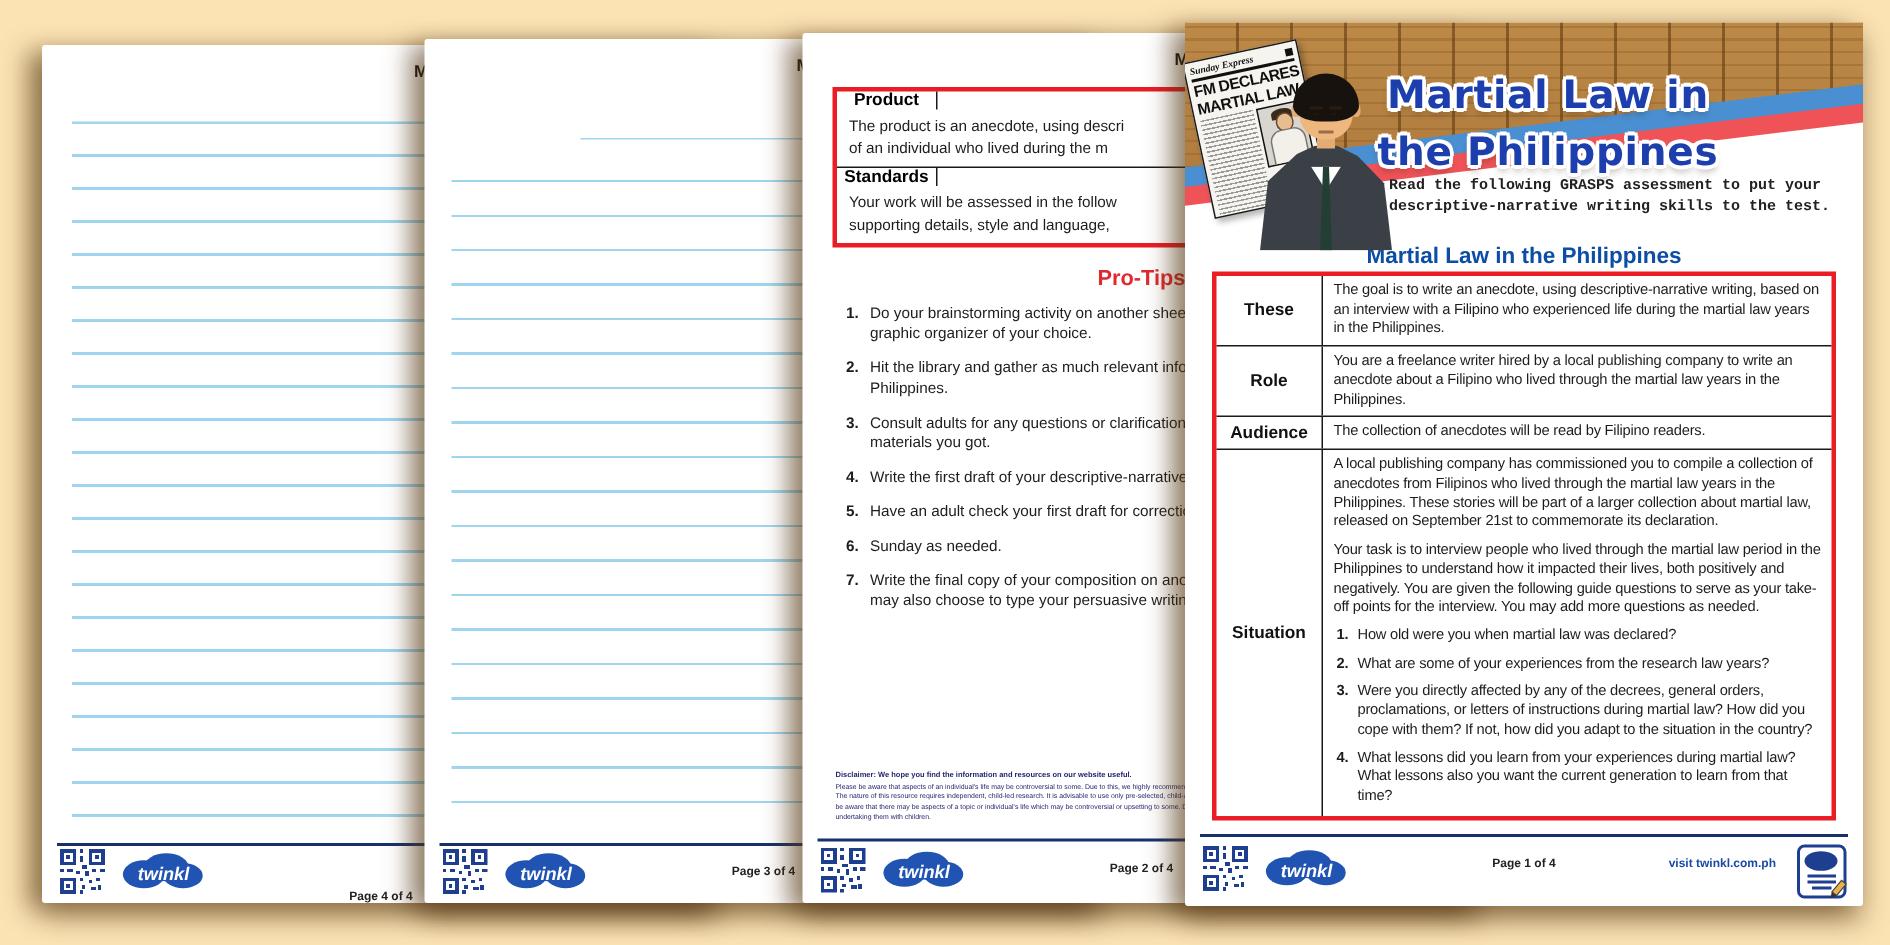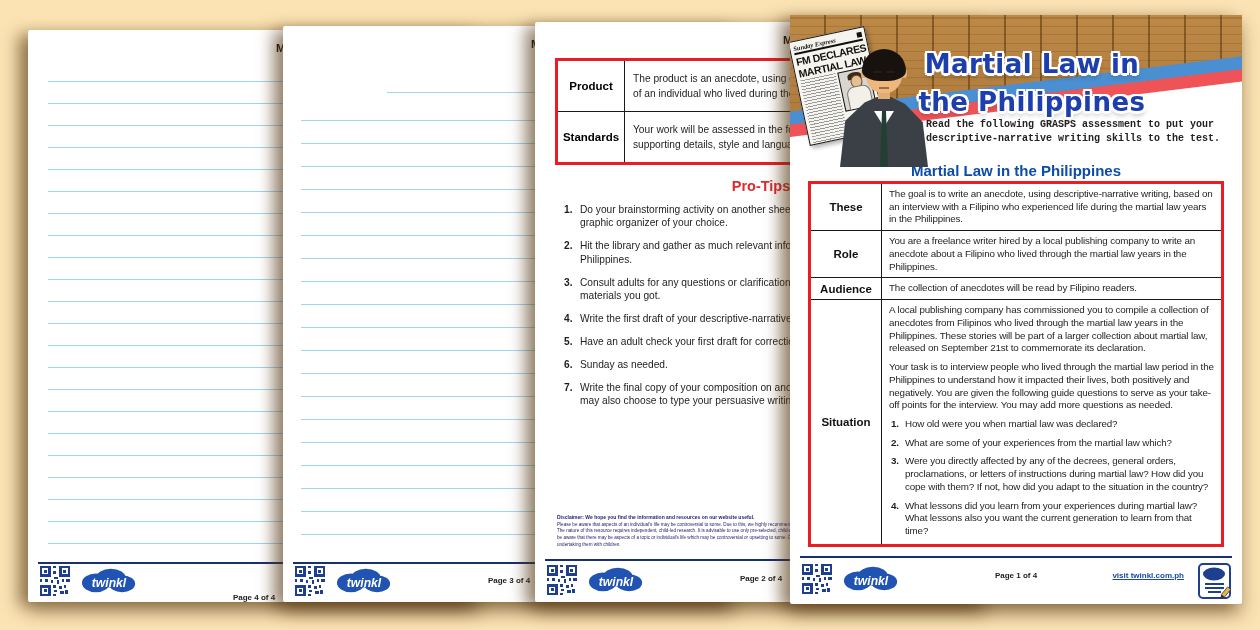--- a/index.html
+++ b/index.html
@@ -17,21 +17,21 @@
   .running-header{position:absolute;left:248px;top:12px;font-weight:bold;
     font-size:11.5px;color:#111;white-space:nowrap;}
 
   
   .rule{position:absolute;left:10px;right:10px;height:2.5px;background:#17306e;}
   .qr{position:absolute;width:30px;height:30px;}
   .logo{position:absolute;width:62px;height:28px;}
   .page-label{position:absolute;left:0;right:0;text-align:center;
     font-size:8px;font-weight:bold;color:#222;}
   .visit{position:absolute;right:58px;bottom:24px;font-size:8px;font-weight:800;
-    color:#1b49a5;text-decoration:underline;}
+    color:#1b49a5;}
   .badge{position:absolute;right:9px;bottom:3px;width:36px;height:40px;}
 
   
   .hero{position:absolute;left:0;top:0;right:0;height:155px;overflow:hidden;}
   .wood{position:absolute;inset:0;background-color:#b5813f;background-image:
     repeating-linear-gradient(90deg,rgba(97,60,18,0) 0 34px,rgba(97,60,18,.6) 34px 36px),
     repeating-linear-gradient(0deg,rgba(146,99,43,0) 0 7px,rgba(146,99,43,.45) 7px 8.5px),
     linear-gradient(180deg,#bd8947,#a9753a);}
   .stripe{position:absolute;left:-26px;width:504px;height:13px;transform:rotate(-7deg);}
   .stripe.blue{top:69px;background:#4a8fd2;}
@@ -104,21 +104,21 @@
   .g-content p{margin:0 0 6px 0;}
   .g-content p:last-child{margin-bottom:0;}
   .q-list{margin:2px 0 0 0;padding:0;list-style:none;counter-reset:q;}
   .q-list li{position:relative;padding-left:16px;margin-bottom:6px;counter-increment:q;}
   .q-list li:last-child{margin-bottom:2px;}
   .q-list li::before{content:counter(q) ".";position:absolute;left:2px;font-weight:bold;}
 
   
   .ps-table{position:absolute;left:20px;top:36px;width:414px;border:3px solid #ea1c24;
     box-sizing:border-box;background:#fff;}
-  .ps-row{display:flex;border-top:1.5px solid #1a1a1a;min-height:50px;}
+  .ps-row{display:flex;border-top:1.5px solid #1a1a1a;min-height:50px;flex-direction:column;}
   .ps-row:first-child{border-top:none;}
   .ps-label{width:66px;flex:none;display:flex;align-items:center;justify-content:center;
     font-weight:bold;font-size:11.5px;border-right:1.5px solid #1a1a1a;}
   .ps-content{flex:1;display:flex;flex-direction:column;justify-content:center;
     padding:4px 8px;font-size:10.2px;line-height:15px;color:#1d1d1d;}
   .ps-content div{white-space:nowrap;}
   .protips-title{position:absolute;left:0;width:452px;top:156px;text-align:center;
     font-size:14.5px;font-weight:800;color:#e02a2f;}
   .protips-list{position:absolute;left:28px;top:181px;width:420px;margin:0;padding:0;
     list-style:none;counter-reset:t;font-size:10.2px;line-height:13.4px;color:#1d1d1d;}
@@ -360,21 +360,21 @@
           <p>The collection of anecdotes will be read by Filipino readers.</p>
         </div>
       </div>
       <div class="g-row">
         <div class="g-label">Situation</div>
         <div class="g-content">
           <p>A local publishing company has commissioned you to compile a collection of anecdotes from Filipinos who lived through the martial law years in the Philippines. These stories will be part of a larger collection about martial law, released on September 21st to commemorate its declaration.</p>
           <p>Your task is to interview people who lived through the martial law period in the Philippines to understand how it impacted their lives, both positively and negatively. You are given the following guide questions to serve as your take-off points for the interview. You may add more questions as needed.</p>
           <ol class="q-list">
             <li>How old were you when martial law was declared?</li>
-            <li>What are some of your experiences from the martial law which?</li>
+            <li>What are some of your experiences from the research law years?</li>
             <li>Were you directly affected by any of the decrees, general orders, proclamations, or letters of instructions during martial law? How did you cope with them? If not, how did you adapt to the situation in the country?</li>
             <li>What lessons did you learn from your experiences during martial law? What lessons also you want the current generation to learn from that time?</li>
           </ol>
         </div>
       </div>
     </div>
 
     <div class="rule" style="bottom:46px"></div>
     <svg class="qr" style="left:12px;bottom:10px" viewBox="0 0 25 25" shape-rendering="crispEdges">
       <g fill="#1e3f8f">

